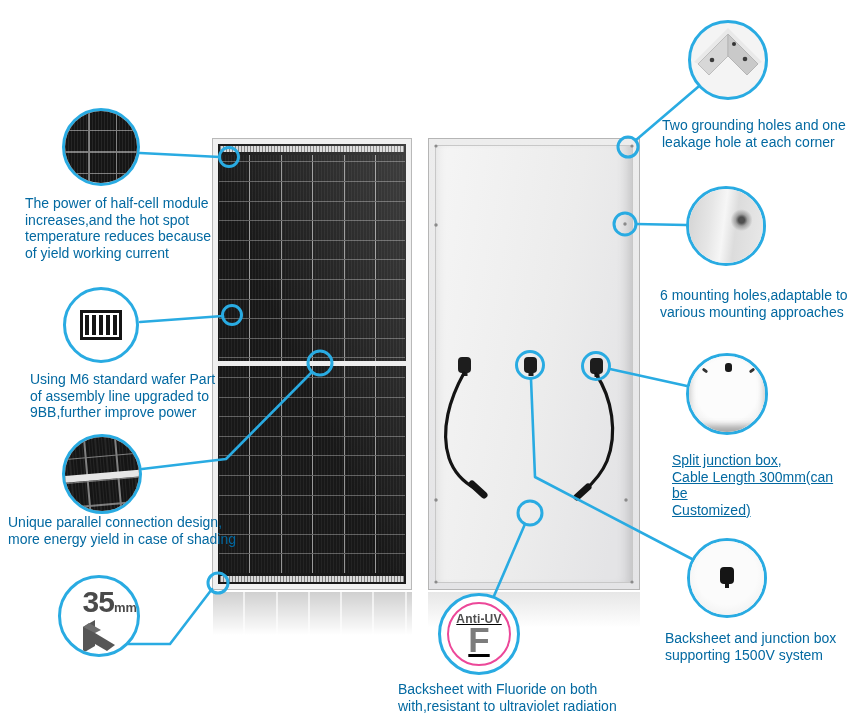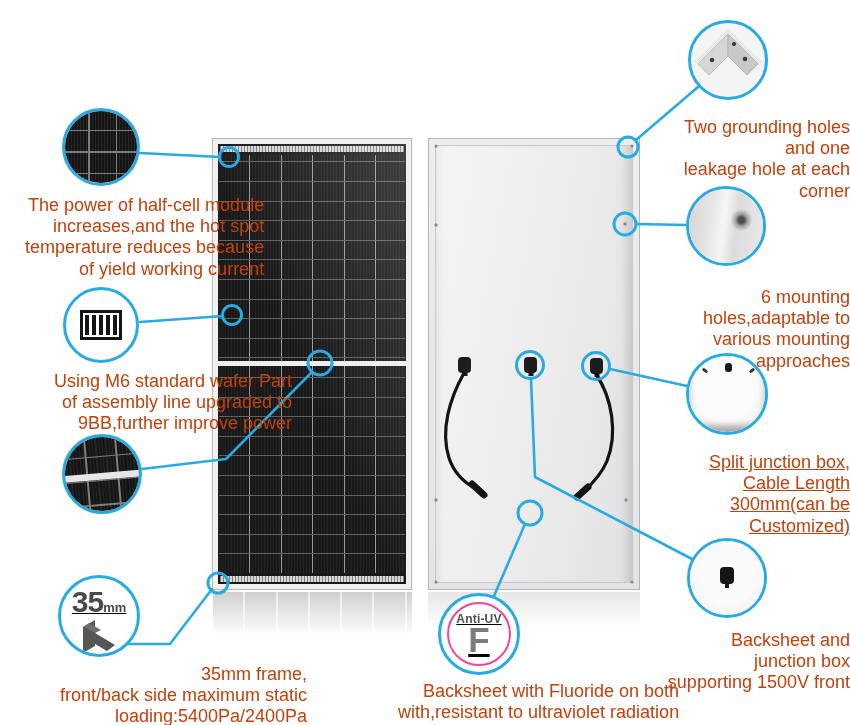--- a/index.html
+++ b/index.html
@@ -1,20 +1,20 @@
 <!DOCTYPE html>
 <html><head>
 <meta charset="utf-8">
 <style>
   html,body{margin:0;padding:0;background:#fff;}
   .canvas{position:relative;width:850px;height:725px;background:#fff;overflow:hidden;
           font-family:"Liberation Sans",sans-serif;}
 
   
-  .cap{position:absolute;font-size:18px;line-height:1.18;color:#c2410c;white-space:pre-line;text-align:right;}
+  .cap{position:absolute;font-size:14px;line-height:1.18;color:#0369a1;white-space:pre-line;}
 
   
   .co{position:absolute;border-radius:50%;border:3px solid #29abe2;background:#fff;
       overflow:hidden;box-sizing:border-box;display:flex;align-items:center;justify-content:center;}
 
   
   .closeup{position:absolute;inset:-8px;background-color:#151515;
     background-image:
       repeating-linear-gradient(90deg, rgba(255,255,255,.07) 0 1px, transparent 1px 3px),
       repeating-linear-gradient(0deg, transparent 0 20px, #7b7b7b 20px 21.5px),
@@ -22,21 +22,21 @@
     background-position:5px 3px;}
   .closeup.tilt{transform:rotate(-5deg) scale(1.12);}
   .stripe{position:absolute;left:-6px;right:-6px;top:44px;height:6px;background:#e6e6e6;}
 
   
   .wafer-icon{width:42px;height:30px;border:3px solid #141414;box-sizing:border-box;
               display:flex;gap:3px;padding:2px;background:#fff;}
   .wafer-icon div{flex:1;background:#141414;}
 
   
-  .badge-wrap{position:absolute;inset:0;text-align:center;text-decoration:underline;}
+  .badge-wrap{position:absolute;inset:0;text-align:right;}
   .badge-line{margin-top:7px;color:#4a4a4a;font-weight:bold;}
   .badge-big{font-size:30px;letter-spacing:-1px;}
   .badge-small{font-size:13px;}
   .frame-shape{display:block;margin:-2px auto 0 14px;}
 
   
   .hole-bg{position:absolute;inset:0;
     background-image:
       radial-gradient(circle at 71% 42%, #4e4e4e 0 3px, rgba(110,110,110,.55) 6px, rgba(140,140,140,0) 11px),
       linear-gradient(97deg,#d3d3d3 0%,#e6e6e6 30%,#f6f6f6 47%,#dcdcdc 62%,#e9e9e9 100%);}
@@ -175,45 +175,44 @@
 
   <div class="co" style="left:63px;top:287px;width:76px;height:76px;">
     <div class="wafer-icon">
       <div></div>
         <div></div>
         <div></div>
         <div></div>
         <div></div>
     </div>
   </div>
-  <div class="cap" style="left:30px;top:371px;margin-left:24px;">Using M6 standard wafer Part
+  <div class="cap" style="left:30px;top:371px;">Using M6 standard wafer Part
 of assembly line upgraded to
 9BB,further improve power</div>
 
   <div class="co" style="left:62px;top:434px;width:80px;height:80px;">
     <div class="closeup tilt">
       <div class="stripe"></div>
     </div>
   </div>
+  <div class="cap" style="left:8px;top:514px;">Unique parallel connection design,
+more energy yield in case of shading</div>
 
   <div class="co" style="left:58px;top:575px;width:82px;height:82px;">
     <div class="badge-wrap">
       <div class="badge-line">
         <span class="badge-big">35</span><span class="badge-small">mm</span>
       </div>
       <svg class="frame-shape" width="54" height="36" viewBox="0 0 54 36">
         <polygon points="8,36 8,10 20,3 20,29" fill="#565656"></polygon>
         <polygon points="20,16 40,28 32,34 20,27" fill="#565656"></polygon>
         <polygon points="8,10 14,6 26,13 20,16" fill="#6d6d6d"></polygon>
       </svg>
     </div>
   </div>
-  <div class="cap" style="left:60px;top:664px;">35mm frame,
-front/back side maximum static
-loading:5400Pa/2400Pa</div>
 
   <div class="co" style="left:688px;top:20px;width:80px;height:80px;background:#f4f4f4;">
     <svg width="74" height="74" viewBox="0 0 74 74">
       <polygon points="37,5 71,39 67,41 37,11 7,41 3,39" fill="#e9e9e9"></polygon>
       <polygon points="37,11 7,41 18,52 37,33" fill="#d7d7d7" stroke="#bdbdbd" stroke-width="1"></polygon>
       <polygon points="37,11 67,41 56,52 37,33" fill="#c9c9c9" stroke="#b5b5b5" stroke-width="1"></polygon>
       <circle cx="21" cy="37" r="2.3" fill="#3c3c3c"></circle>
       <circle cx="54" cy="36" r="2.3" fill="#3c3c3c"></circle>
       <circle cx="43" cy="21" r="2" fill="#333"></circle>
     </svg>
@@ -237,21 +236,21 @@
   <div class="cap" style="left:672px;top:452px;text-decoration:underline;">Split junction box,
 Cable Length 300mm(can be
 Customized)</div>
 
   <div class="co" style="left:687px;top:538px;width:80px;height:80px;">
     <div class="plug-bg">
       <div class="plug"></div>
     </div>
   </div>
   <div class="cap" style="left:665px;top:630px;">Backsheet and junction box
-supporting 1500V front</div>
+supporting 1500V system</div>
 
   <div class="co" style="left:438px;top:593px;width:82px;height:82px;">
     <div class="uv-ring">
       <div class="uv-text">Anti-UV</div>
       <div class="uv-f">F</div>
     </div>
   </div>
   <div class="cap" style="left:398px;top:681px;">Backsheet with Fluoride on both
 with,resistant to ultraviolet radiation</div>
 

